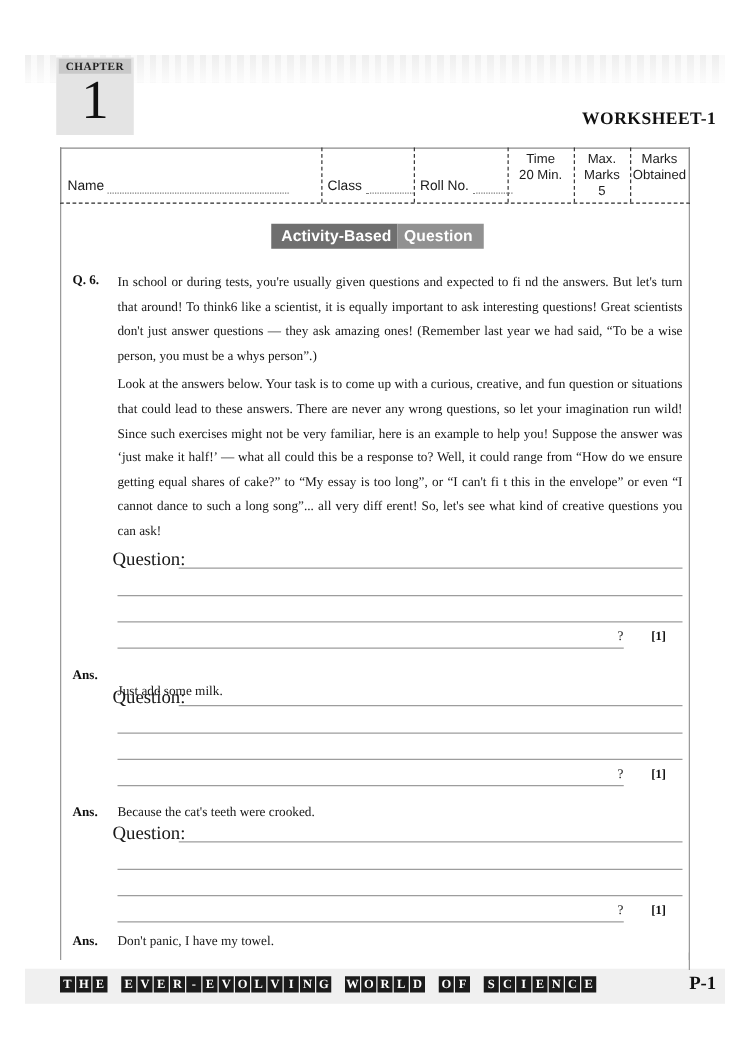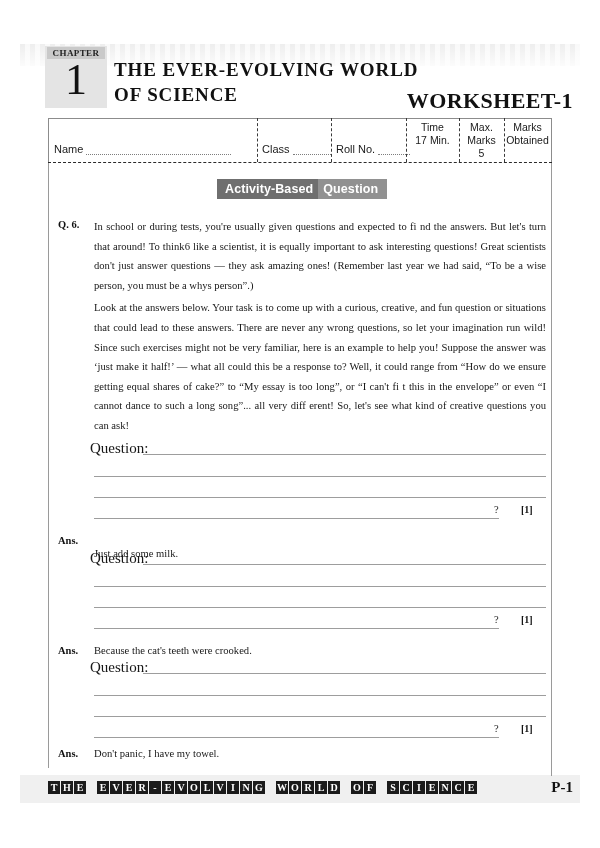--- a/index.html
+++ b/index.html
@@ -86,21 +86,21 @@
     font-weight: bold;
     letter-spacing: 0.9px;
     line-height: 25px;
     color: #111;
     z-index: 5;
   }
   .worksheet-label {
     position: absolute;
     right: 27px; top: 88px;
     font-family: "Liberation Serif", serif;
-    font-size: 22px;
+    font-size: 14px;
     font-weight: bold;
     letter-spacing: 0.4px;
     color: #111;
     z-index: 5;
   }
 
   
   .left-rule {
     position: absolute;
     left: 48px; top: 118px;
@@ -323,21 +323,20 @@
 
 <div class="page">
 
   <div class="top-band"></div>
   <div class="top-band-fade"></div>
 
   <div class="chapter-box"></div>
   <div class="chapter-word">CHAPTER</div>
   <div class="chapter-num">1</div>
 
-  <div class="chapter-title">THE EVER-EVOLVING WORLD OF SCIENCE</div>
   <div class="worksheet-label">WORKSHEET-1</div>
 
   <div class="left-rule"></div>
   <div class="right-rule"></div>
 
   <div class="info-table">
     <div class="info-top-line"></div>
     <div class="info-bottom-line"></div>
 
     <div class="vsolid" style="left:0;"></div>
@@ -355,21 +354,21 @@
     <div class="name-field" style="left:214px;">
       <span>Class</span><span class="dotline" style="width:38px;"></span>
     </div>
 
     <div class="name-field" style="left:288px;">
       <span>Roll No.</span><span class="dotline" style="width:32px;"></span>
     </div>
 
     <div class="stackcell" style="left:358px; width:53px;">
       <div>Time</div>
-      <div>17 Min.</div>
+      <div>20 Min.</div>
     </div>
 
     <div class="stackcell" style="left:411px; width:45px;">
       <div>Max.</div>
       <div>Marks</div>
       <div>5</div>
     </div>
 
     <div class="stackcell" style="left:456px; width:47px;">
       <div>Marks</div>

